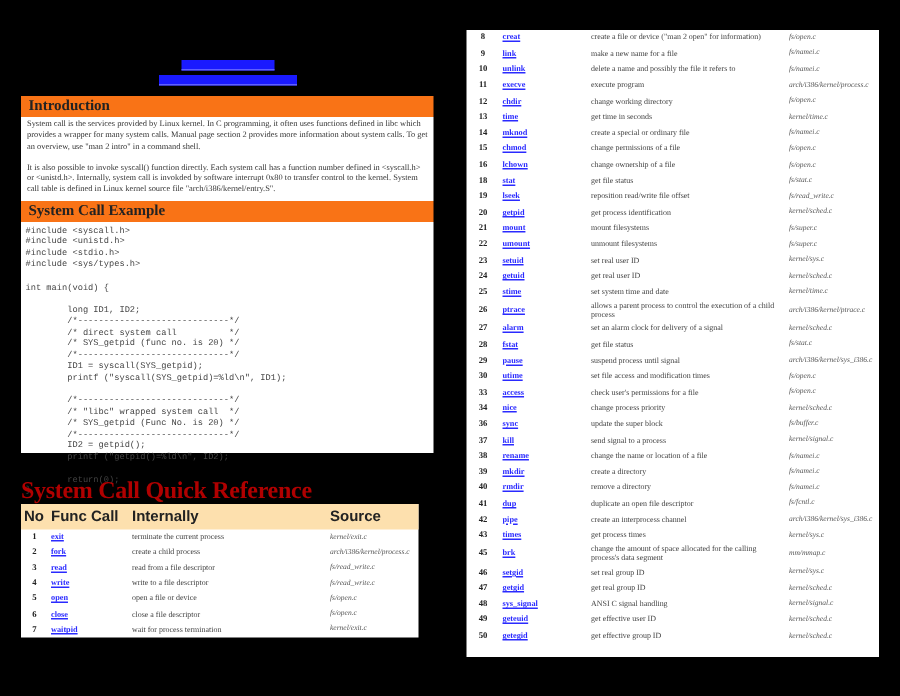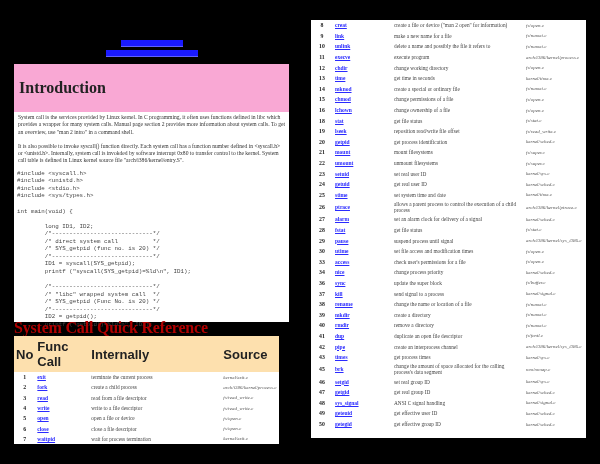--- a/index.html
+++ b/index.html
@@ -3,32 +3,32 @@
 <meta charset="utf-8">
 <style>
   html, body { margin:0; padding:0; }
   body { width:600px; height:464px; background:#000; position:relative; overflow:hidden;
          font-family:"Liberation Serif", serif; color:#222; }
   .title-block { position:absolute; left:14px; top:40px; width:276px; text-align:center; }
   .title-bar { display:block; margin:0 auto; height:6px; background:#1a1aff; border-bottom:1px solid #6060ff; }
   .title-bar.l1 { width:62px; margin-bottom:3px; }
   .title-bar.l2 { width:92px; }
   .left { position:absolute; left:14px; top:64px; width:275px; }
-  .sec-h { background:#f9a8d4; font-family:"Liberation Serif", serif; font-weight:bold; font-size:16px;
-           color:#222; padding:18px 5px; height:12px; line-height:12px; }
+  .sec-h { background:#f97316; font-family:"Liberation Serif", serif; font-weight:bold; font-size:10px;
+           color:#222; padding:1px 5px; height:12px; line-height:12px; }
   .sec-body { background:#fff; font-size:5.6px; line-height:7.3px; padding:2px 4px 3px 4px; color:#333; }
   .sec-body p { margin:0; }
   .sec-body p + p { margin-top:7px; }
   .code { background:#fff; font-family:"Liberation Mono", monospace; font-size:5.8px; line-height:7.55px;
           color:#444; padding:2px 3px; white-space:pre; height:150px; margin:0; }
   .qr-title { position:absolute; left:14px; top:319px; height:11px; font-family:Liberation Serif, serif;
               font-weight:bold; font-size:16px; color:#b00000; letter-spacing:-0.2px; }
   .left-table { position:absolute; left:14px; top:336px; width:265px; background:#fff; }
   table { border-collapse:collapse; width:100%; }
-  th { background:#fde0ae; font-family:"Liberation Sans", sans-serif; font-size:13px; font-weight:bold;
+  th { background:#fde0ae; font-family:"Liberation Sans", sans-serif; font-size:10px; font-weight:bold;
        text-align:left; padding:3px 2px; color:#222; height:11px; }
   td { font-size:5.3px; padding:1px 2px; height:8.3px; vertical-align:middle; color:#444; }
   td.no { font-weight:bold; color:#222; text-align:center; width:14px; font-size:5.8px; }
   td.fn a { color:#2a2aff; text-decoration:underline; font-weight:bold; font-size:5.5px; }
   td.src { font-style:italic; color:#555; font-size:5px; }
   .right { position:absolute; left:311px; top:20px; width:275px; height:418px; background:#fff; }
   .right td { height:8.6px; }
   .right td.no { width:18px; }
   .right td.fn { width:55px; }
   .right td.desc { width:128px; }
@@ -42,20 +42,21 @@
   <span class="title-bar l1"></span>
   <span class="title-bar l2"></span>
 </div>
 
 <div class="left">
   <div class="sec-h">Introduction</div>
   <div class="sec-body">
     <p>System call is the services provided by Linux kernel. In C programming, it often uses functions defined in libc which provides a wrapper for many system calls. Manual page section 2 provides more information about system calls. To get an overview, use "man 2 intro" in a command shell.</p>
     <p>It is also possible to invoke syscall() function directly. Each system call has a function number defined in &lt;syscall.h&gt; or &lt;unistd.h&gt;. Internally, system call is invokded by software interrupt 0x80 to transfer control to the kernel. System call table is defined in Linux kernel source file "arch/i386/kernel/entry.S".</p>
   </div>
+  <div class="sec-h">System Call Example</div>
   <pre class="code">#include &lt;syscall.h&gt;
 #include &lt;unistd.h&gt;
 #include &lt;stdio.h&gt;
 #include &lt;sys/types.h&gt;
 
 int main(void) {
 
         long ID1, ID2;
         /*-----------------------------*/
         /* direct system call          */

